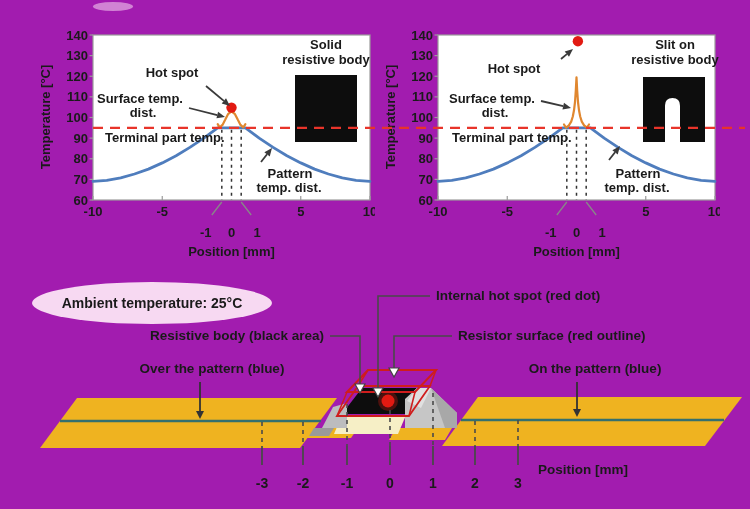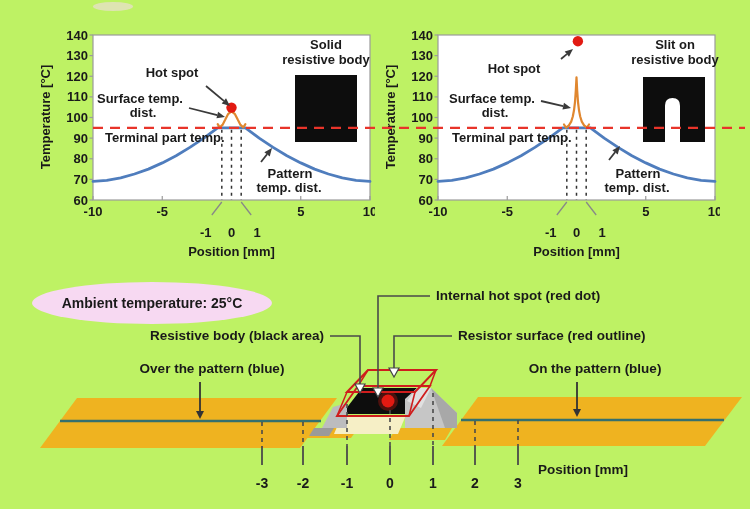--- a/index.html
+++ b/index.html
@@ -1,16 +1,16 @@
 <!DOCTYPE html>
 <html><head>
 <meta charset="utf-8">
 <style>
   html,body{margin:0;padding:0;background:#fff;}
-  .fig{position:relative;width:750px;height:509px;background:#bef264;
+  .fig{position:relative;width:750px;height:509px;background:#a21caf;
        font-family:"Liberation Sans",sans-serif;overflow:hidden;}
   .fig svg{position:absolute;}
   .fig svg text{font-family:"Liberation Sans",sans-serif;fill:#1a1a1a;}
   svg.chart{left:0;top:10px;width:345px;height:250px;}
   #chartL{left:30px;}
   #chartR{left:375px;}
   #overlay{left:0;top:0;width:750px;height:509px;pointer-events:none;}
   #bottom{left:0;top:260px;width:750px;height:249px;}
   .tick{font-size:13px;font-weight:600;}
   .lbl{font-size:13px;font-weight:600;}

